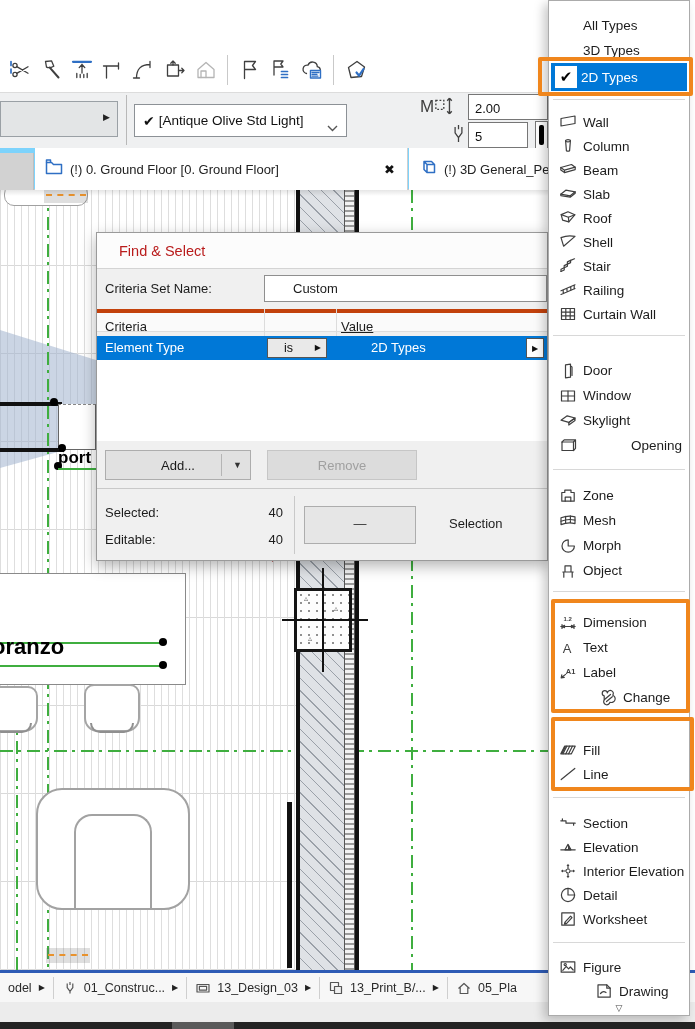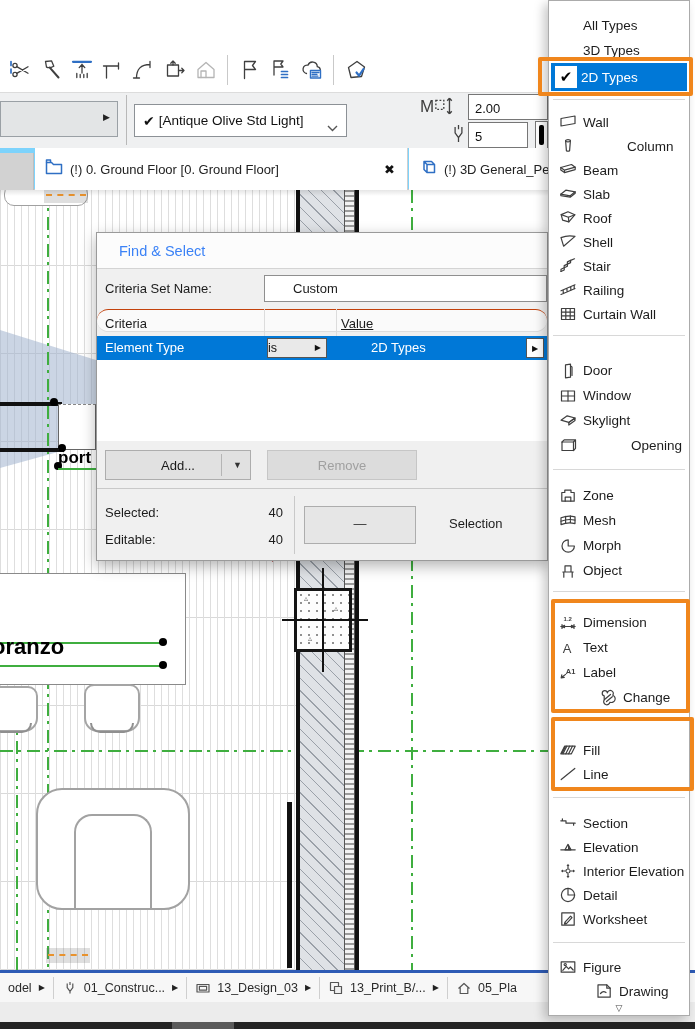--- a/index.html
+++ b/index.html
@@ -81,30 +81,30 @@
   #wallline-b { position:absolute; left:287px; top:612px; width:5px; height:166px; background:#111; }
   .gpatch { position:absolute; width:44px; height:15px; background:rgba(110,110,110,0.22); }
   .gpatch .odash { position:absolute; left:2px; right:2px; top:6px; border-top:2px dashed #e8922d; }
   #redtick { position:absolute; left:268px; top:358px; }
   #redtick svg { stroke:#b03030; fill:none; stroke-width:1.6; }
 
   
   #dialog { position:absolute; left:96px; top:232px; width:452px; height:329px; background:#f0f0f0; border:1px solid #9a9a9a;
     box-shadow:0 5px 14px rgba(0,0,0,0.30); z-index:10; font-size:13px; }
   #dlg-title { position:absolute; left:0; top:0; right:0; height:36px; background:#fcfcfc; border-bottom:1px solid #d4d4d4; }
-  #dlg-title span { position:absolute; left:22px; top:10px; font-size:14.5px; color:#3b82f6; }
+  #dlg-title span { position:absolute; left:22px; top:10px; font-size:14.5px; color:#b91c1c; }
   #dlg-cs-label { position:absolute; left:8px; top:48px; }
   #dlg-cs-combo { position:absolute; left:167px; top:42px; width:283px; height:27px; background:#fff; border:1px solid #8f8f8f; padding:5px 0 0 28px; }
-  #dlg-header { position:absolute; left:0; top:76px; right:0; height:23px; background:#fafafa; border-top:1px solid #c2410c; border-bottom:1px solid #dddddd;border-radius:13px; }
+  #dlg-header { position:absolute; left:0; top:76px; right:0; height:23px; background:#fafafa; border-top:4px solid #c2410c; border-bottom:1px solid #dddddd; }
   #dlg-header .c1 { position:absolute; left:8px; top:6px; }
   #dlg-header .c2 { position:absolute; left:244px; top:6px;text-decoration:underline; }
   .col-div { position:absolute; top:76px; width:1px; height:131px; background:#dcdcdc; }
   #dlg-row { position:absolute; left:0; top:103px; right:0; height:24px; background:#0078d7; color:#fff; }
   #dlg-row .crit { position:absolute; left:8px; top:4px; }
-  #op-btn { position:absolute; left:170px; top:2px; width:60px; height:20px; background:#e9e9e9; border:1px solid #555; color:#111; font-size:12.5px; padding:2px 0 0 0; }
+  #op-btn { position:absolute; left:170px; top:2px; width:60px; height:20px; background:#e9e9e9; border:1px solid #555; color:#111; font-size:12.5px; padding:2px 0 0 16px; }
   #op-btn .arr { position:absolute; right:5px; top:4px; font-size:8px; }
   #dlg-row .val { position:absolute; left:274px; top:4px; }
   #val-btn { position:absolute; right:3px; top:2px; width:18px; height:20px; background:#fff; border:1px solid #555; color:#111; font-size:8px; text-align:center; padding-top:5px; }
   #dlg-list { position:absolute; left:0; top:127px; right:0; height:81px; background:#fff; }
   #dlg-btnrow { position:absolute; left:0; top:208px; right:0; height:46px; background:#f0f0f0; }
   .dbtn { position:absolute; top:9px; height:30px; border:1px solid #adadad; background:#e1e1e1; font-size:13px; color:#1a1a1a; text-align:center; padding-top:7px; }
   #add-btn { left:8px; width:146px; }
   #add-btn .split { position:absolute; right:28px; top:3px; width:1px; height:22px; background:#b5b5b5; }
   #add-btn .darr { position:absolute; right:8px; top:9px; font-size:9px; color:#333; }
   #remove-btn { left:170px; width:150px; background:#dcdcdc; border-color:#c6c6c6; color:#a0a0a0; }
@@ -400,21 +400,21 @@
         </div>
         <div class="m-sep" style="margin-top: 8px; margin-bottom: 10px;"></div>
         <div class="m-item" style="height: 24px;">
           <span class="m-ico">
             <svg width="18" height="18" viewBox="0 0 18 18">
               <path d="M2 5.5 L16 3 L16 10.5 L2 13 Z"></path>
             </svg>
           </span>
           <span class="m-lbl">Wall</span>
         </div>
-        <div class="m-item" style="height: 24px; gap: 44px;">
+        <div class="m-item" style="height: 24px;">
           <span class="m-ico">
             <svg width="18" height="18" viewBox="0 0 18 18">
               <ellipse cx="9" cy="3.8" rx="2.4" ry="1.1"></ellipse>
               <path d="M6.6 3.8 L7.4 13.6 a1.7 0.9 0 0 0 3.2 0 L11.4 3.8"></path>
             </svg>
           </span>
           <span class="m-lbl">Column</span>
         </div>
         <div class="m-item" style="height: 24px;">
           <span class="m-ico">

